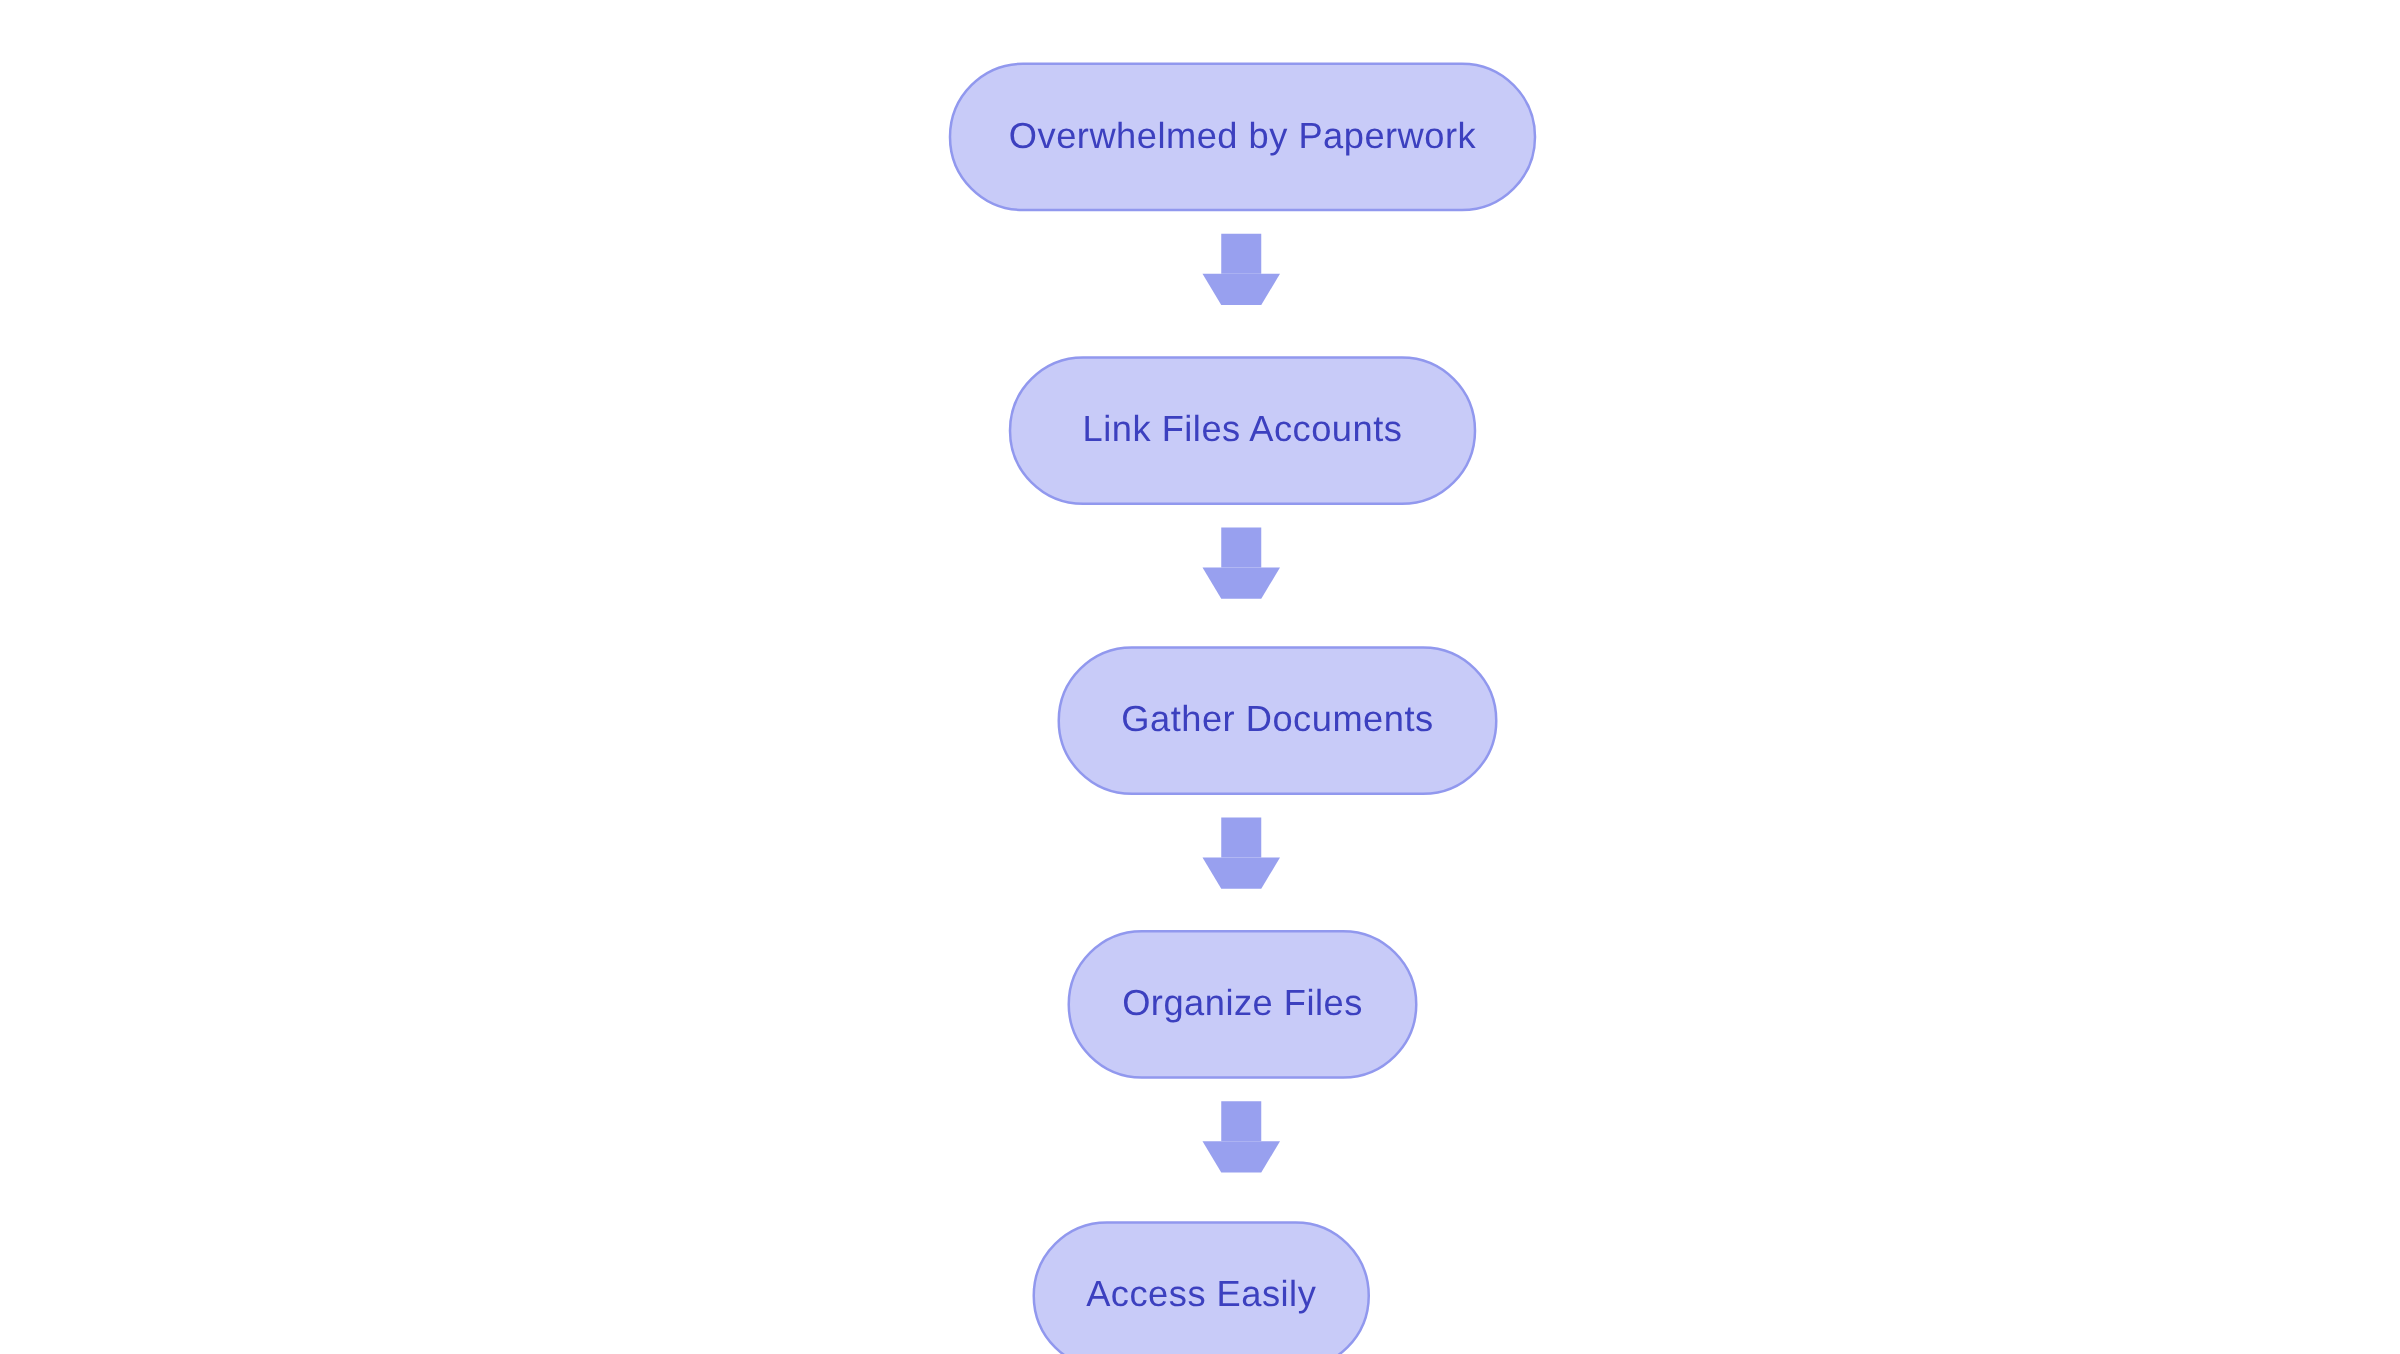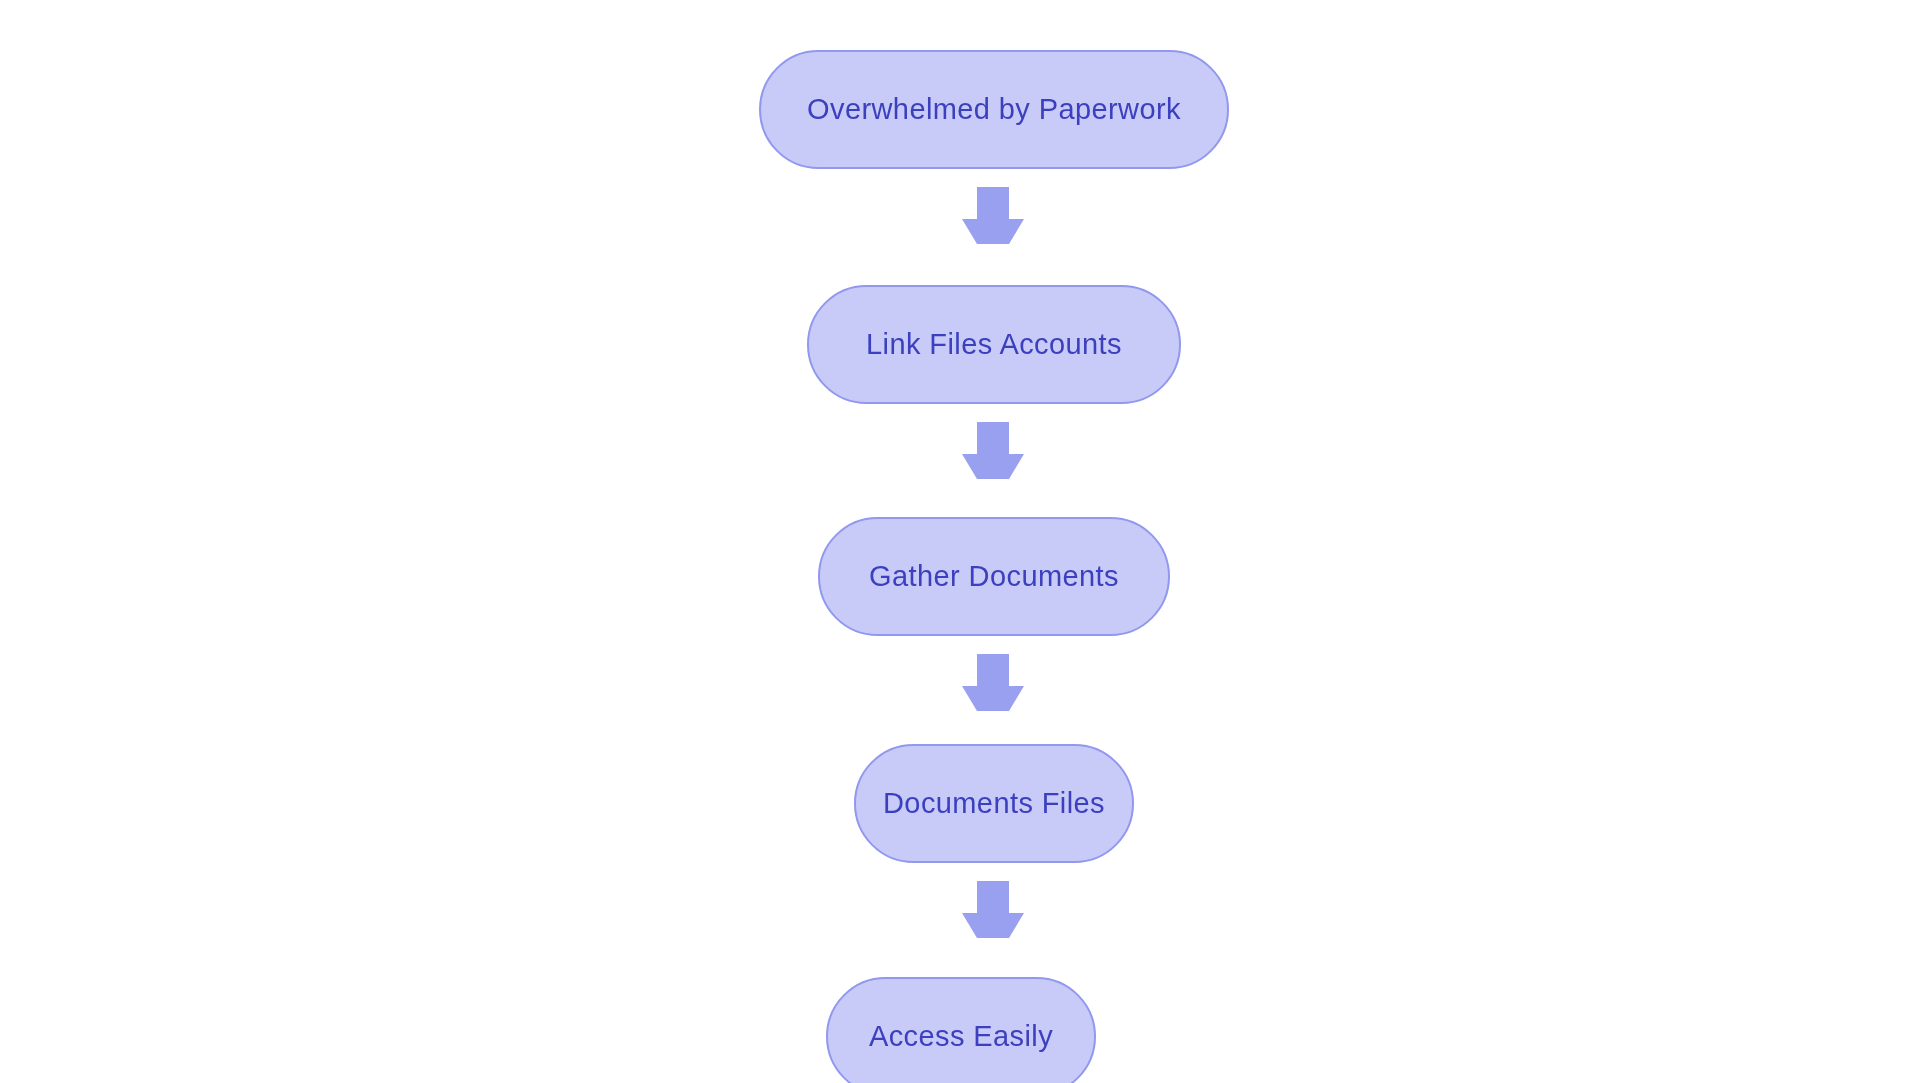--- a/index.html
+++ b/index.html
@@ -32,21 +32,21 @@
     color: var(--node-text);
     display: flex;
     align-items: center;
     justify-content: center;
     font-size: 29px;
     letter-spacing: 0.4px;
     white-space: nowrap;
   }
   .node-1 { left: 727px; top: 18px;  width: 470px; }
   .node-2 { left: 775px; top: 253px; width: 374px; }
-  .node-3 { left: 786px; top: 485px; width: 352px; }
+  .node-3 { left: 814px; top: 485px; width: 352px; }
   .node-4 { left: 822px; top: 712px; width: 280px; }
   .node-5 { left: 794px; top: 945px; width: 270px; }
 
   .edge {
     position: absolute;
     left: 945px;            
     width: 30px;
     display: flex;
     flex-direction: column;
     align-items: center;
@@ -94,21 +94,21 @@
   <div class="node node-3">
     <span>Gather Documents</span>
   </div>
 
   <div class="edge edge-3">
     <div class="shaft"></div>
     <div class="head"></div>
   </div>
 
   <div class="node node-4">
-    <span>Documents Files</span>
+    <span>Organize Files</span>
   </div>
 
   <div class="edge edge-4">
     <div class="shaft"></div>
     <div class="head"></div>
   </div>
 
   <div class="node node-5">
     <span>Access Easily</span>
   </div>

